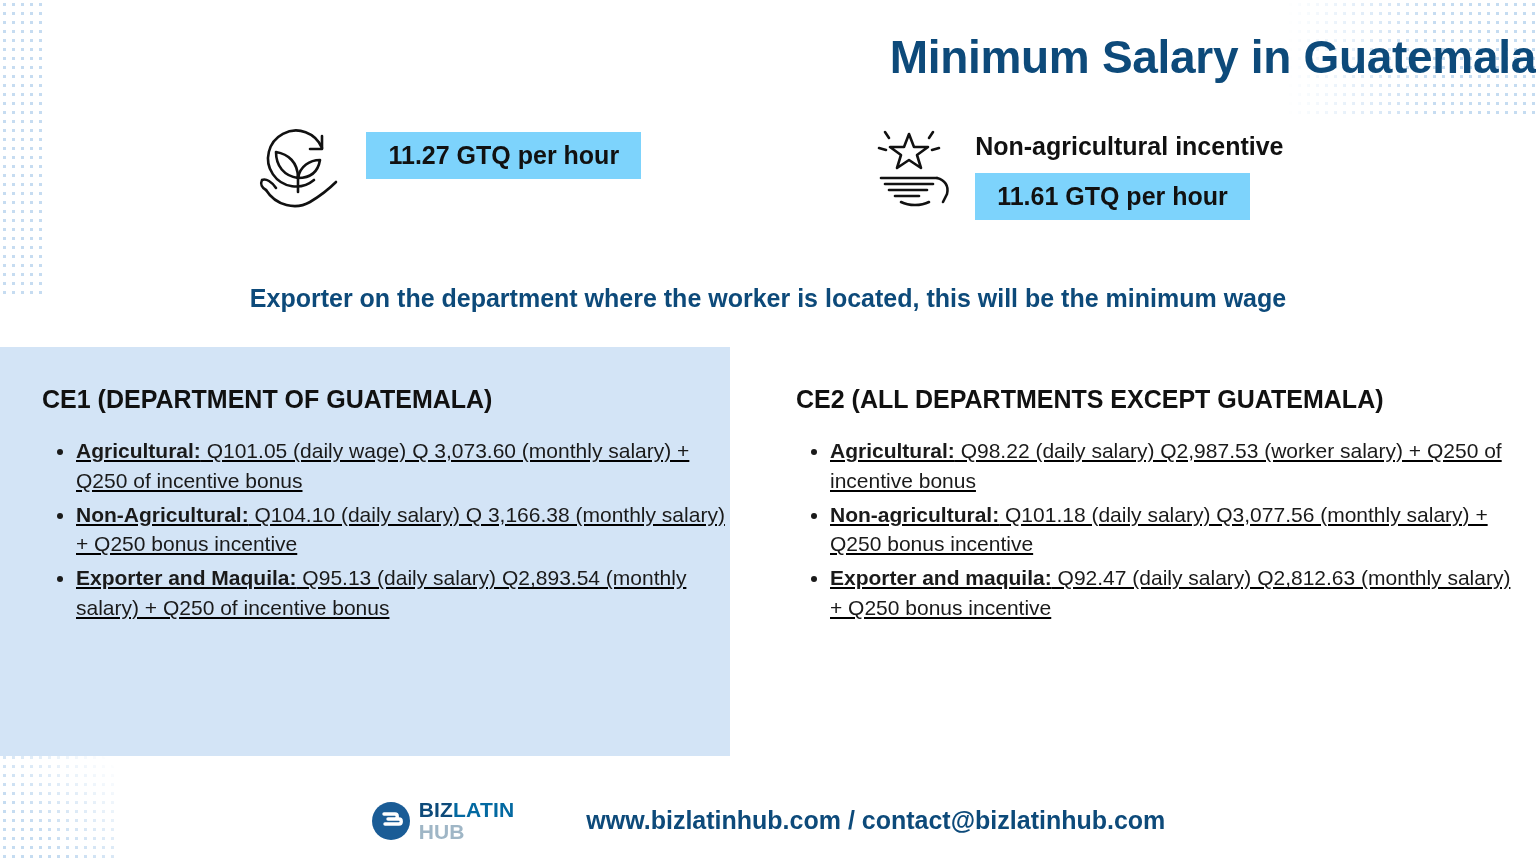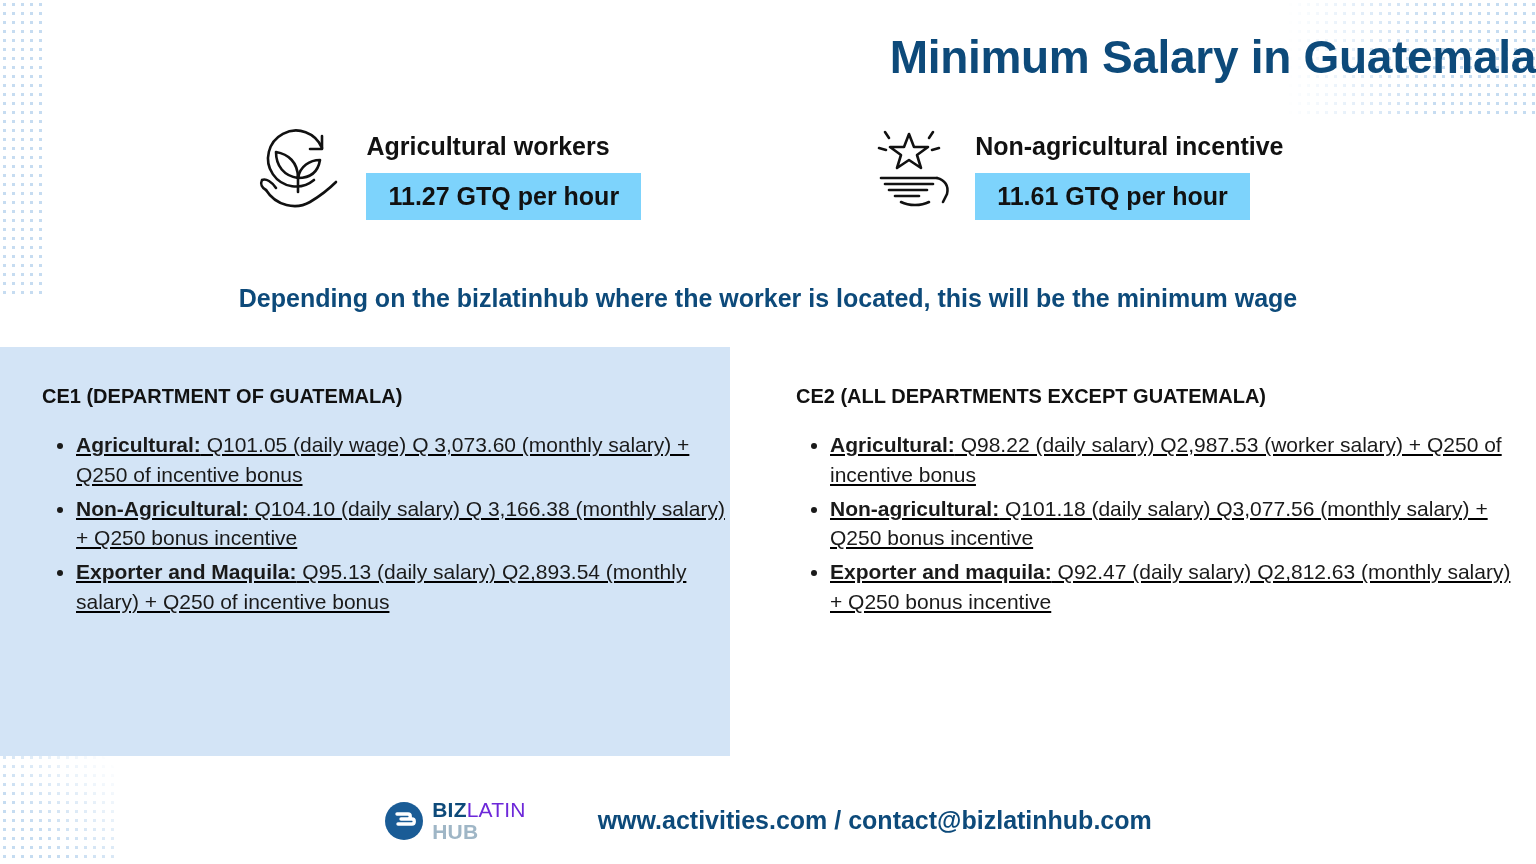--- a/index.html
+++ b/index.html
@@ -134,21 +134,21 @@
   .col {
     box-sizing: border-box;
     width: 50%;
     padding: 38px 42px 0 42px;
   }
   .col-right {
     padding-left: 28px;
     padding-right: 12px;
   }
   .col-heading {
-    font-size: 20px;
+    font-size: 25px;
     font-weight: bold;
     color: #111111;
     margin: 0 0 22px 0;
   }
   ul.col-list {
     margin: 0;
     padding: 0 0 0 34px;
     list-style: disc;
     text-decoration: underline;
   }
@@ -186,22 +186,22 @@
   .logo-words {
     line-height: 1.02;
     font-weight: bold;
   }
   .logo-line1 {
     font-size: 21px;
     color: #0d4a7a;
     letter-spacing: 0.2px;
   }
   .logo-line1 .light {
-    color: #6d28d9;
-    font-weight: normal;
+    color: #0369a1;
+    font-weight: bold;
   }
   .logo-line2 {
     font-size: 21px;
     color: #9fb6c6;
     letter-spacing: 0.2px;
   }
   .footer-contact {
     font-size: 25px;
     font-weight: bold;
     color: #0d4a7a;
@@ -225,21 +225,20 @@
         <path d="M70 30 A28 28 0 1 0 62 62"></path>
         <path d="M70 18 L70 31 L58 31"></path>
         <path d="M46 60 C46 44 36 36 24 34 C24 48 32 58 46 60 Z"></path>
         <path d="M46 60 C48 48 58 42 68 42 C66 54 58 60 46 60 Z"></path>
         <path d="M46 74 L46 58"></path>
         <path d="M14 72 C24 88 44 92 58 84 C68 78 78 70 84 64"></path>
         <path d="M14 72 C10 70 8 66 10 62 C14 60 20 64 24 70"></path>
       </svg>
     </div>
     <div class="rate-text">
-      <div class="rate-label">Agricultural workers</div>
       <div class="rate-pill">11.27 GTQ per hour</div>
     </div>
   </div>
 
   <div class="rate-block">
     <div class="rate-icon">
       <svg width="96" height="104" viewBox="0 0 96 104" fill="none" stroke="#111111" stroke-width="2.6" stroke-linecap="round" stroke-linejoin="round">
         <path d="M48 16 L53 29 L67 29 L56 37 L60 50 L48 42 L36 50 L40 37 L29 29 L43 29 Z"></path>
         <path d="M24 14 L28 20"></path>
         <path d="M72 14 L68 20"></path>
@@ -254,21 +253,21 @@
       </svg>
     </div>
     <div class="rate-text">
       <div class="rate-label">Non-agricultural incentive</div>
       <div class="rate-pill">11.61 GTQ per hour</div>
     </div>
   </div>
 
 </div>
 
-<div class="subheading">Depending on the bizlatinhub where the worker is located, this will be the minimum wage</div>
+<div class="subheading">Exporter on the department where the worker is located, this will be the minimum wage</div>
 
 <div class="panel-bg"></div>
 
 <div class="columns">
 
   <div class="col col-left">
     <div class="col-heading">CE1 (DEPARTMENT OF GUATEMALA)</div>
     <ul class="col-list">
       <li>
         <span class="b">Agricultural:</span><span> Q101.05 (daily wage) Q 3,073.60 (monthly salary) + Q250 of incentive bonus</span>
@@ -305,14 +304,14 @@
       <svg width="40" height="40" viewBox="0 0 40 40">
         <circle cx="20" cy="20" r="19" fill="#1a5c96"></circle>
         <path d="M13 13 L24 13 C27 13 27 18 24 18 L17 18 L28 18 C31 18 31 23 28 23 L14 23" fill="none" stroke="#ffffff" stroke-width="3.4" stroke-linecap="round" stroke-linejoin="round"></path>
       </svg>
     </div>
     <div class="logo-words">
       <div class="logo-line1"><span>BIZ</span><span class="light">LATIN</span></div>
       <div class="logo-line2">HUB</div>
     </div>
   </div>
-  <div class="footer-contact">www.activities.com / contact@bizlatinhub.com</div>
+  <div class="footer-contact">www.bizlatinhub.com / contact@bizlatinhub.com</div>
 </div>
 
 </body></html>

